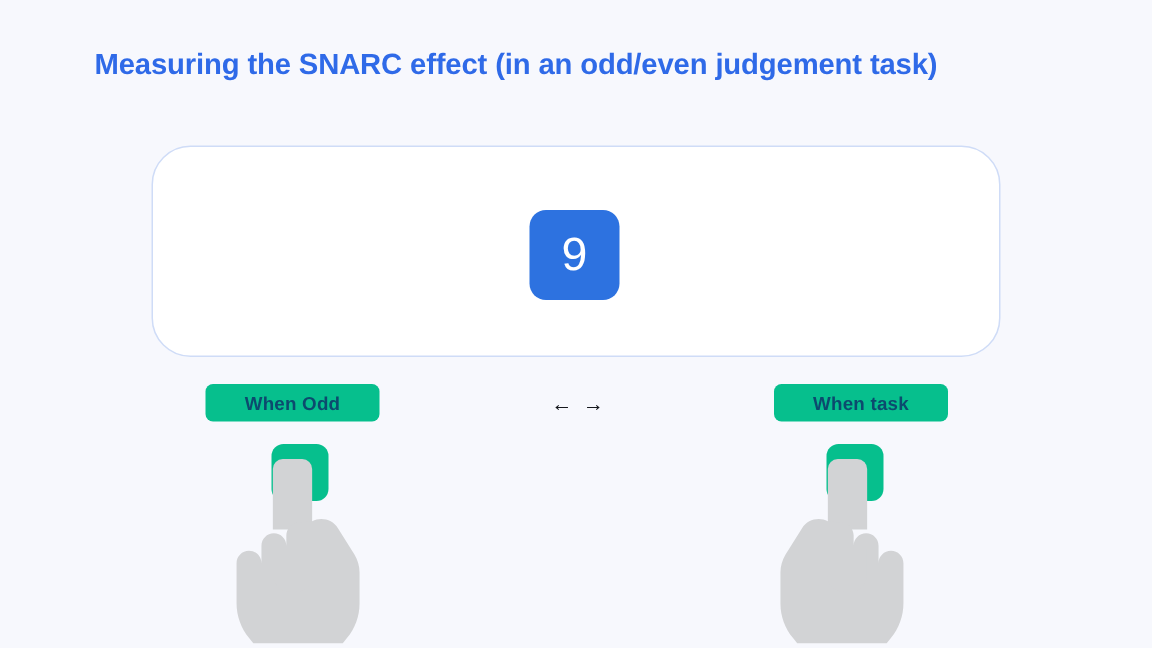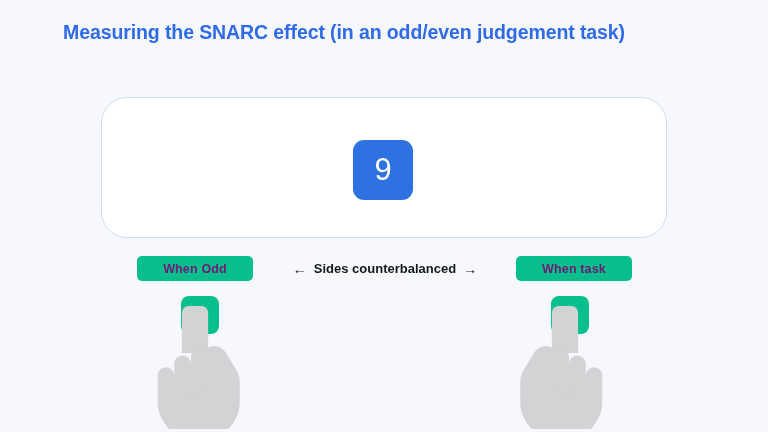--- a/index.html
+++ b/index.html
@@ -19,21 +19,21 @@
     left: 0; top: 0;
     width: 768px;
     height: 432px;
     background: #f7f8fd;
   }
 
   
   #title {
     position: absolute;
     left: 63px;
-    top: 19px;
+    top: 30px;
     width: 660px;
     font-size: 19.5px;
     font-weight: bold;
     color: #2f6ae8;
     letter-spacing: -0.1px;
     white-space: nowrap;
     line-height: 26px;
   }
 
   
@@ -71,21 +71,21 @@
 
   
   .badge {
     position: absolute;
     height: 25px;
     background: #06bf8d;
     border-radius: 5px;
     display: flex;
     align-items: center;
     justify-content: center;
-    color: #701a75;
+    color: #0c4a6e;
     font-size: 12.5px;
     font-weight: bold;
     letter-spacing: 0.15px;
     white-space: nowrap;
     box-sizing: border-box;
   }
   #badge-odd {
     left: 137px;
     top: 256px;
     width: 116px;
@@ -170,21 +170,20 @@
   <div id="digit-tile">
     <span class="digit">9</span>
   </div>
 
   <div class="badge" id="badge-odd">
     <span>When Odd</span>
   </div>
 
   <div id="counterbalance-note">
     <span class="arrow">←</span>
-    <span>Sides counterbalanced</span>
     <span class="arrow">→</span>
   </div>
 
   <div class="badge" id="badge-even">
     <span>When task</span>
   </div>
 
   <div class="key-group" id="key-group-z">
     <div class="keycap">
       <span>Z</span>

